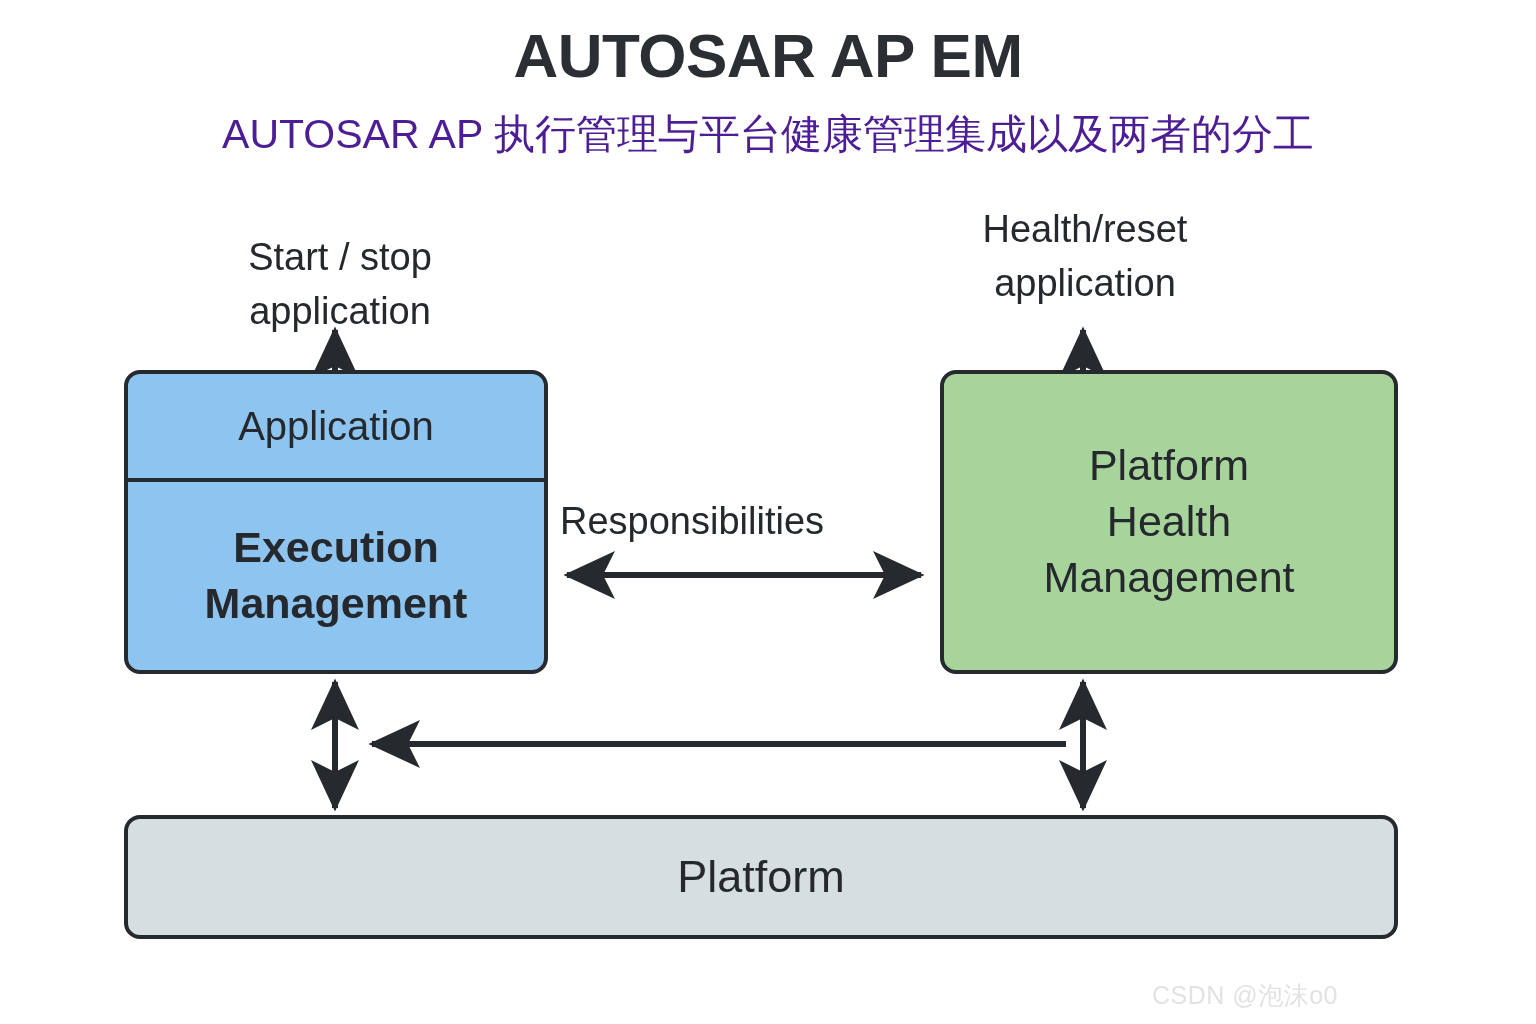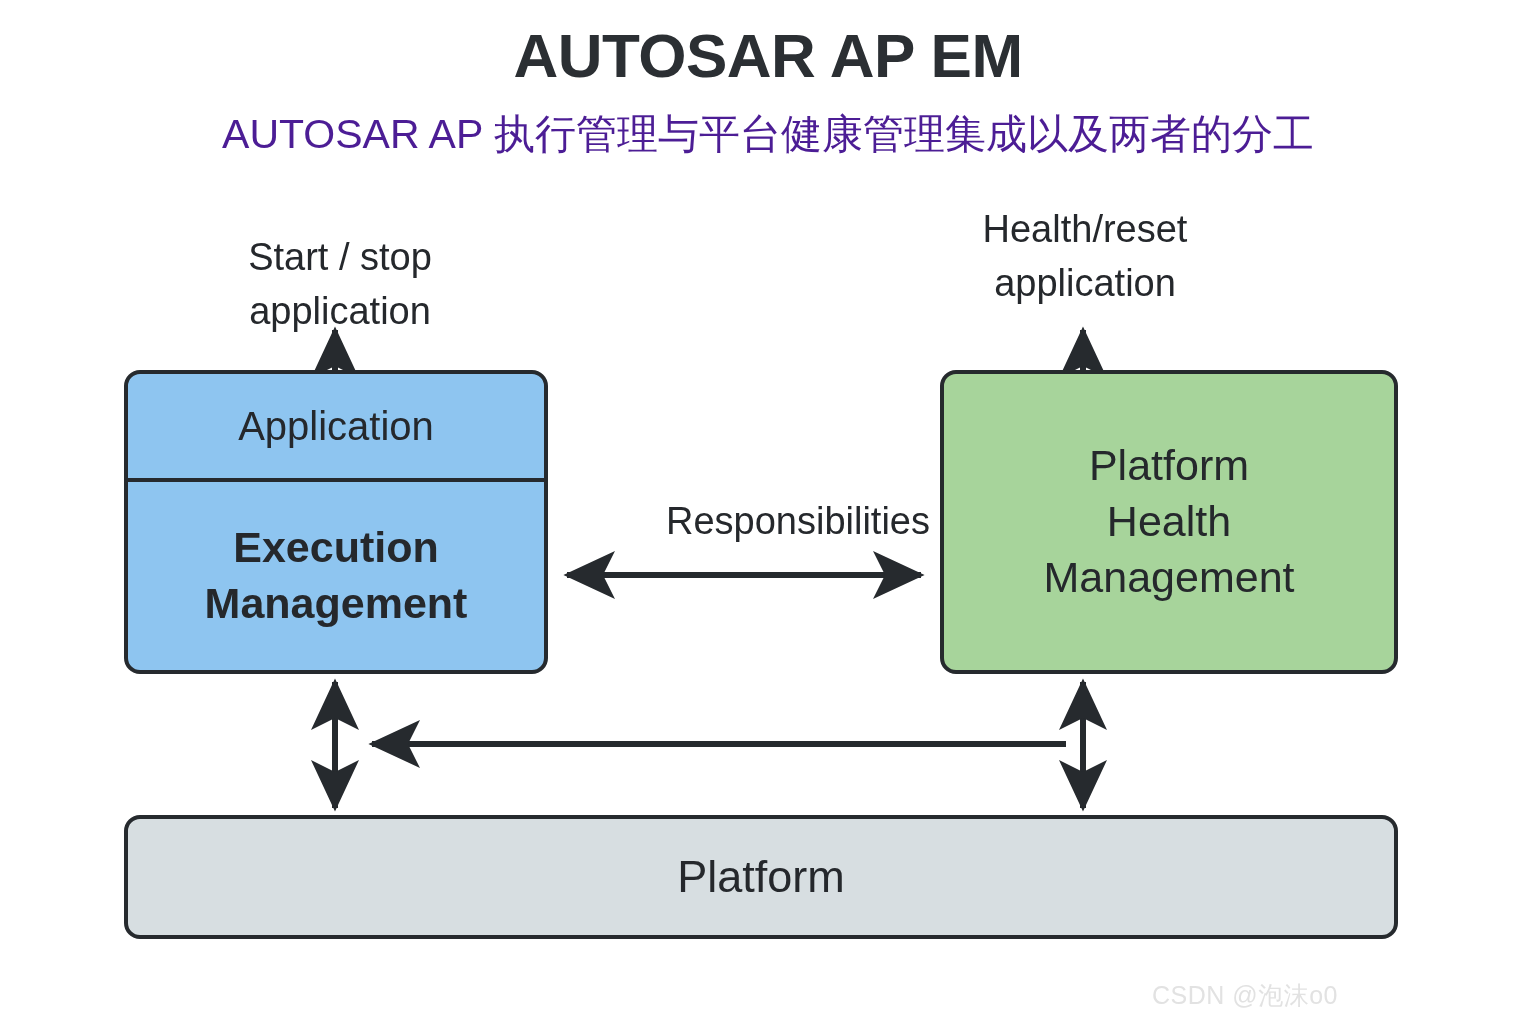--- a/index.html
+++ b/index.html
@@ -117,21 +117,21 @@
   }
   .node-label.small { font-size: 40px; }
   .node-label.platform { font-size: 45px; }
 
   
   .link-label {
     position: absolute;
     left: 560px;
     top: 500px;
     width: 370px;
-    text-align: right;
+    text-align: left;
     font-size: 38px;
     color: #25282c;
   }
 
   
   .arrows {
     position: absolute;
     left: 0; top: 0;
     width: 1536px;
     height: 1024px;

